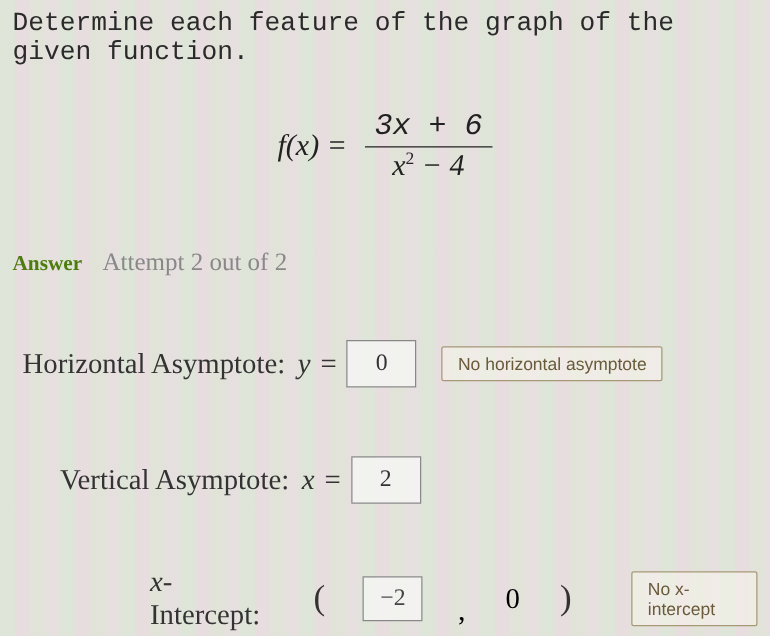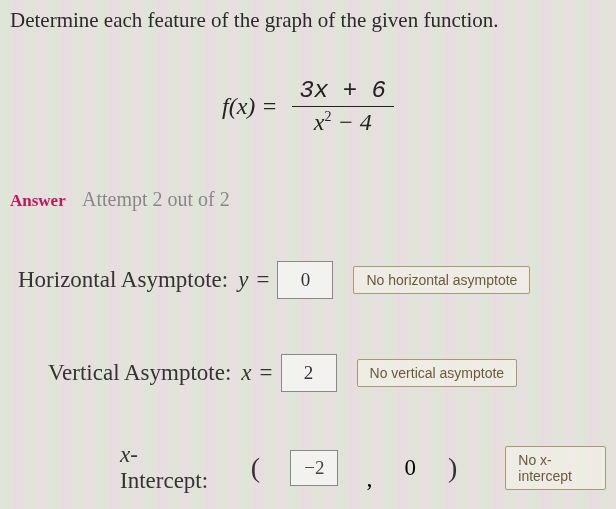--- a/index.html
+++ b/index.html
@@ -36,21 +36,22 @@
       z-index: 0;
     }
     .content {
       position: relative;
       z-index: 1;
       padding: 8px 10px;
     }
     .instruction {
       font-size: 21px;
       color: #2a2a2a;
-      margin-bottom: 42px;
+      margin-bottom: 32px;
+      font-family: Liberation Mono, monospace;
     }
     .formula {
       text-align: center;
       margin: 30px 0 50px 0;
       font-size: 24px;
       color: #222;
       font-style: italic;
     }
     .formula .fx {
       display: inline-block;
@@ -76,21 +77,21 @@
       font-size: 14px;
       vertical-align: super;
       font-style: normal;
     }
     .answer-line {
       margin: 40px 0 50px 0;
       font-size: 17px;
     }
     .answer-label {
       font-weight: bold;
-      color: #be185d;
+      color: #4d7c0f;
       margin-right: 12px;
     }
     .attempt {
       color: #888;
       font-size: 20px;
     }
     .row {
       display: flex;
       align-items: center;
       margin-bottom: 55px;
@@ -199,21 +200,20 @@
     <span class="row-label eq">=</span>
     <div class="input-box">0</div>
     <div class="none-btn">No horizontal asymptote</div>
   </div>
 
   <div class="row" style="padding-left:38px;">
     <span class="row-label">Vertical Asymptote:</span>
     <span class="row-label math-var">x</span>
     <span class="row-label eq">=</span>
     <div class="input-box">2</div>
-    <div class="none-btn">No vertical asymptote</div>
   </div>
 
   <div class="x-intercept-row">
     <span class="x-int-label">
       <span>x</span><span class="norm">-Intercept:</span>
     </span>
     <span class="paren" style="margin-left:14px;">(</span>
     <div class="coord-box">−2</div>
     <span class="comma">,</span>
     <span class="zero-y">0</span>

